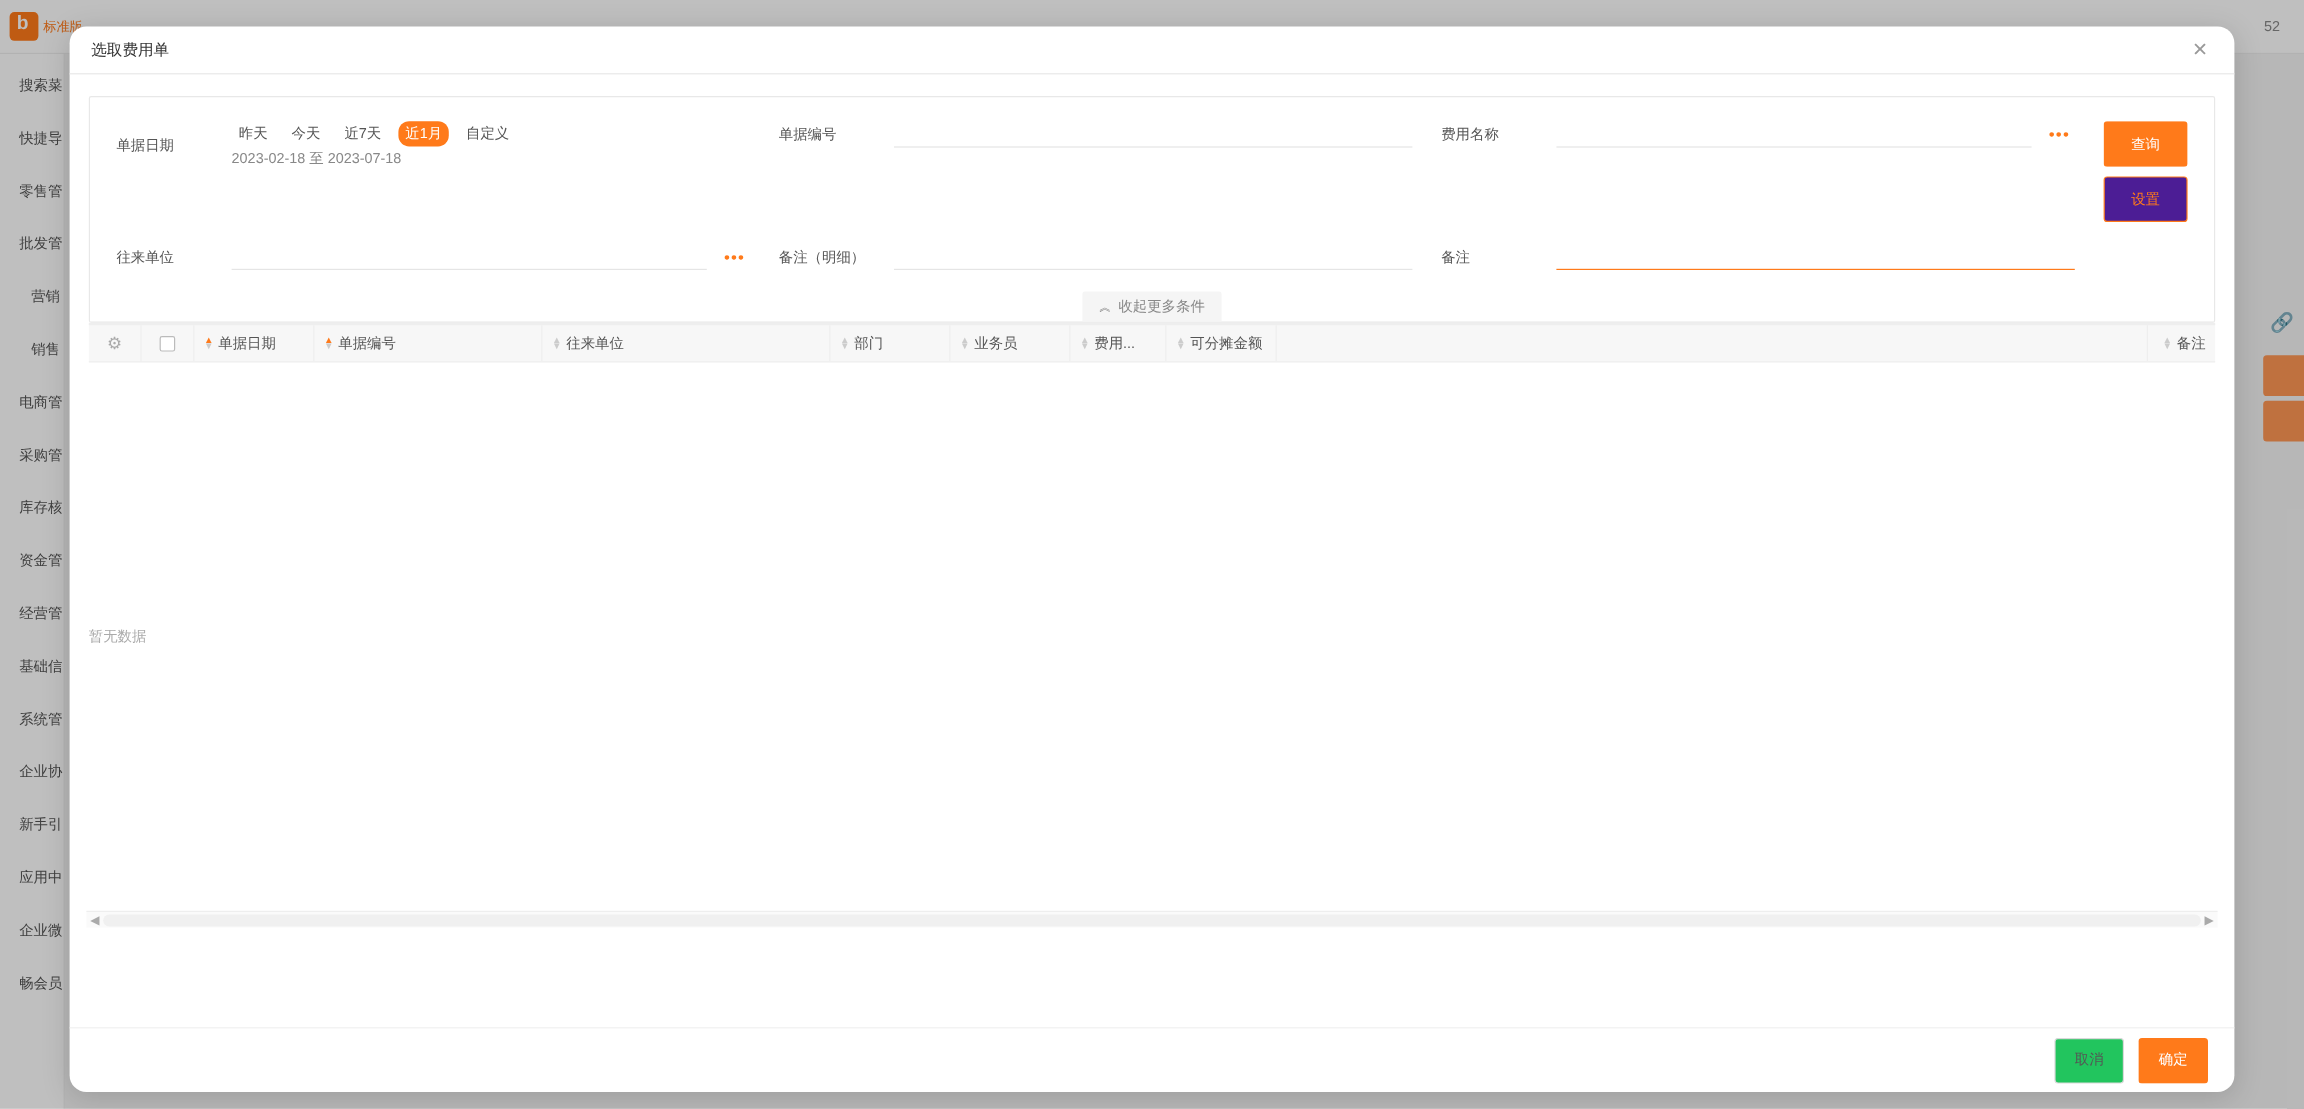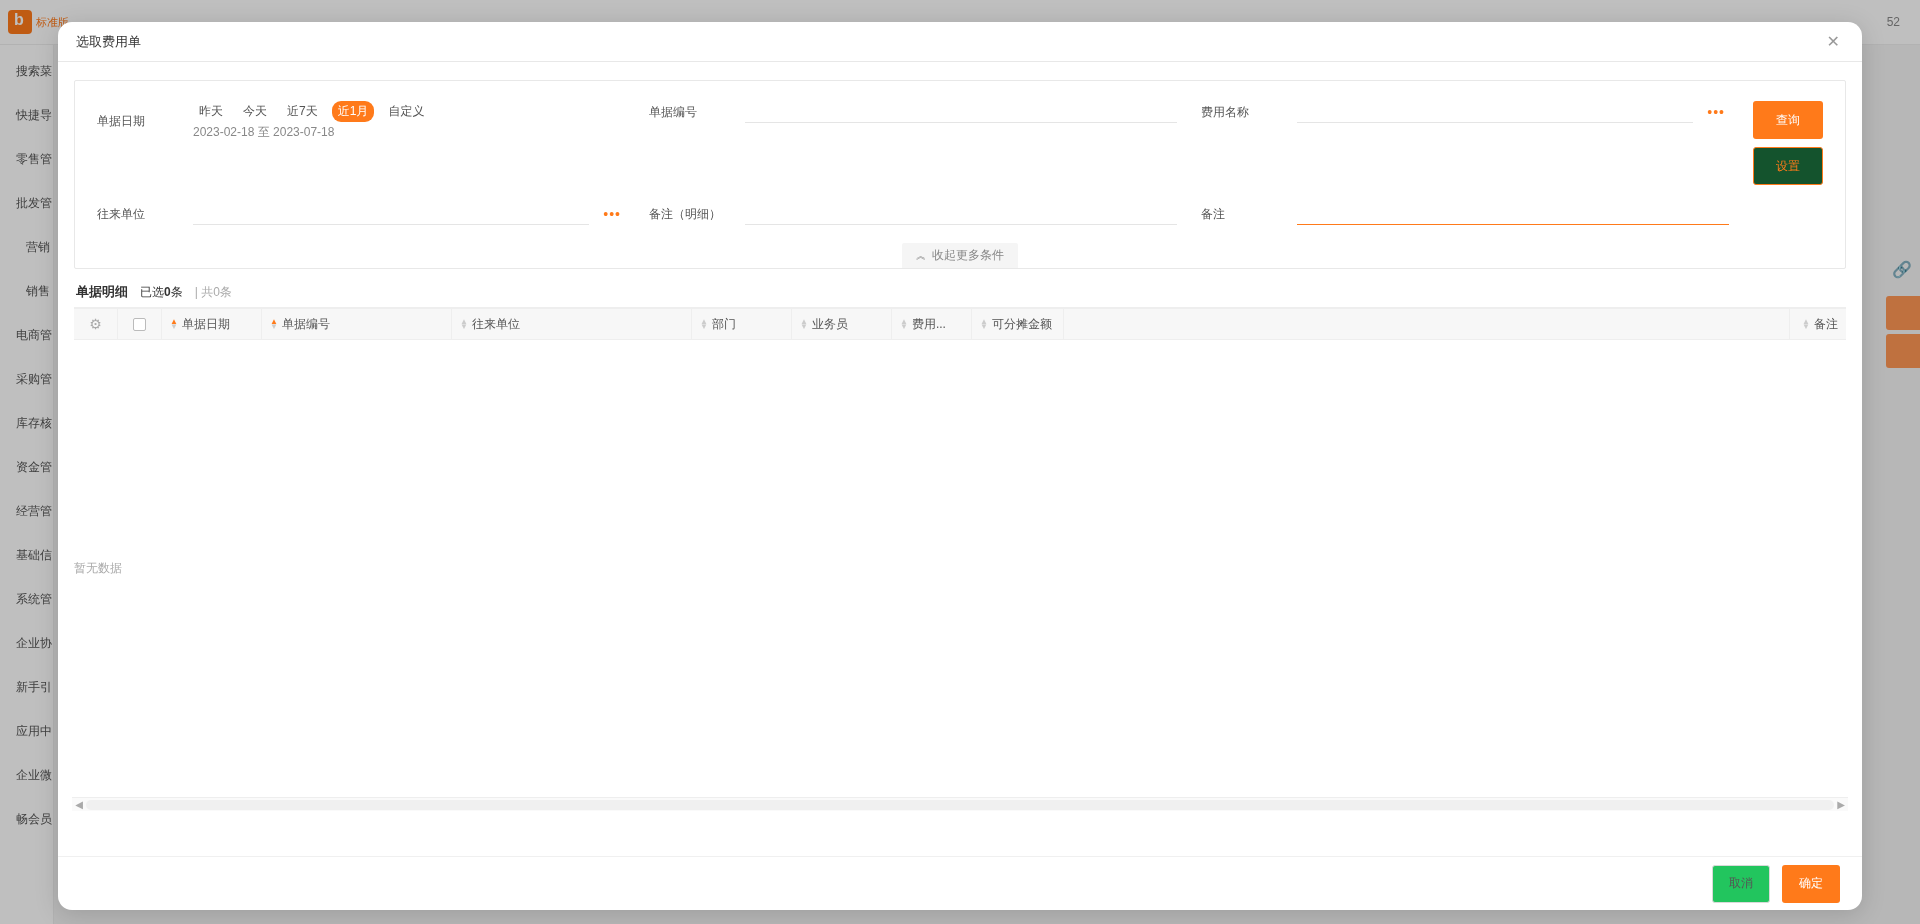--- a/index.html
+++ b/index.html
@@ -40,21 +40,21 @@
 .datebtns { display: flex; align-items: center; gap: 8px; flex-wrap: wrap; }
 .datebtn { color: #555; cursor: pointer; padding: 2px 6px; border-radius: 9px; }
 .datebtn.active { background: #ff7a1a; color: #fff; }
 .daterange { color: #888; margin-top: 2px; width: 100%; }
 .date-wrap { display: flex; flex-direction: column; }
 .underline-input { border: none; border-bottom: 1px solid #e5e5e5; outline: none; flex: 1; height: 22px; background: transparent; padding: 0 2px; }
 .underline-input.orange { border-bottom-color: #ff7a1a; }
 .input-more { color: #ff7a1a; font-size: 14px; padding: 0 4px; cursor: pointer; letter-spacing: 1px; }
 .btn { height: 38px; padding: 0 16px; display: inline-flex; align-items: center; justify-content: center; border-radius: 3px; cursor: pointer; font-size: 12px; border: 1px solid transparent; }
 .btn-primary { background: #ff7a1a; color: #fff; }
-.btn-outline { background: #14532d; color: #ff7a1a; border-color: #ff7a1a; }
+.btn-outline { background: #4c1d95; color: #ff7a1a; border-color: #ff7a1a; }
 .btn-default { background: #22c55e; color: #555; border-color: #d9d9d9; }
 .collapse-bar { text-align: center; }
 .collapse-inner { display: inline-flex; align-items: center; gap: 6px; background: #f5f5f5; padding: 4px 14px; color: #888; cursor: pointer; border-radius: 2px 2px 0 0; position: relative; top: 0; }
 .collapse-inner .chev { font-size: 10px; }
 
 
 .section-bar { display: flex; align-items: baseline; gap: 12px; margin: 14px 4px 6px 4px; }
 .section-title { font-size: 13px; font-weight: bold; color: #333; }
 .sel-count { color: #333; }
 .sel-count b { font-weight: bold; }
@@ -176,27 +176,20 @@
         <div></div>
       </div>
       <div class="collapse-bar">
         <span class="collapse-inner">
           <span class="chev">︽</span>
           <span>收起更多条件</span>
         </span>
       </div>
     </div>
 
-    <div class="section-bar">
-      <span class="section-title">单据明细</span>
-      <span class="sel-count">
-        <span>已选</span><b>0</b><span>条</span>
-      </span>
-      <span class="sel-total">| <span>共0条</span></span>
-    </div>
 
     <div class="table-wrap">
       <div class="thead">
         <div class="th">
             <span class="gear">⚙</span>
           </div>
         <div class="th">
             <span class="checkbox"></span>
           </div>
         <div class="th">

